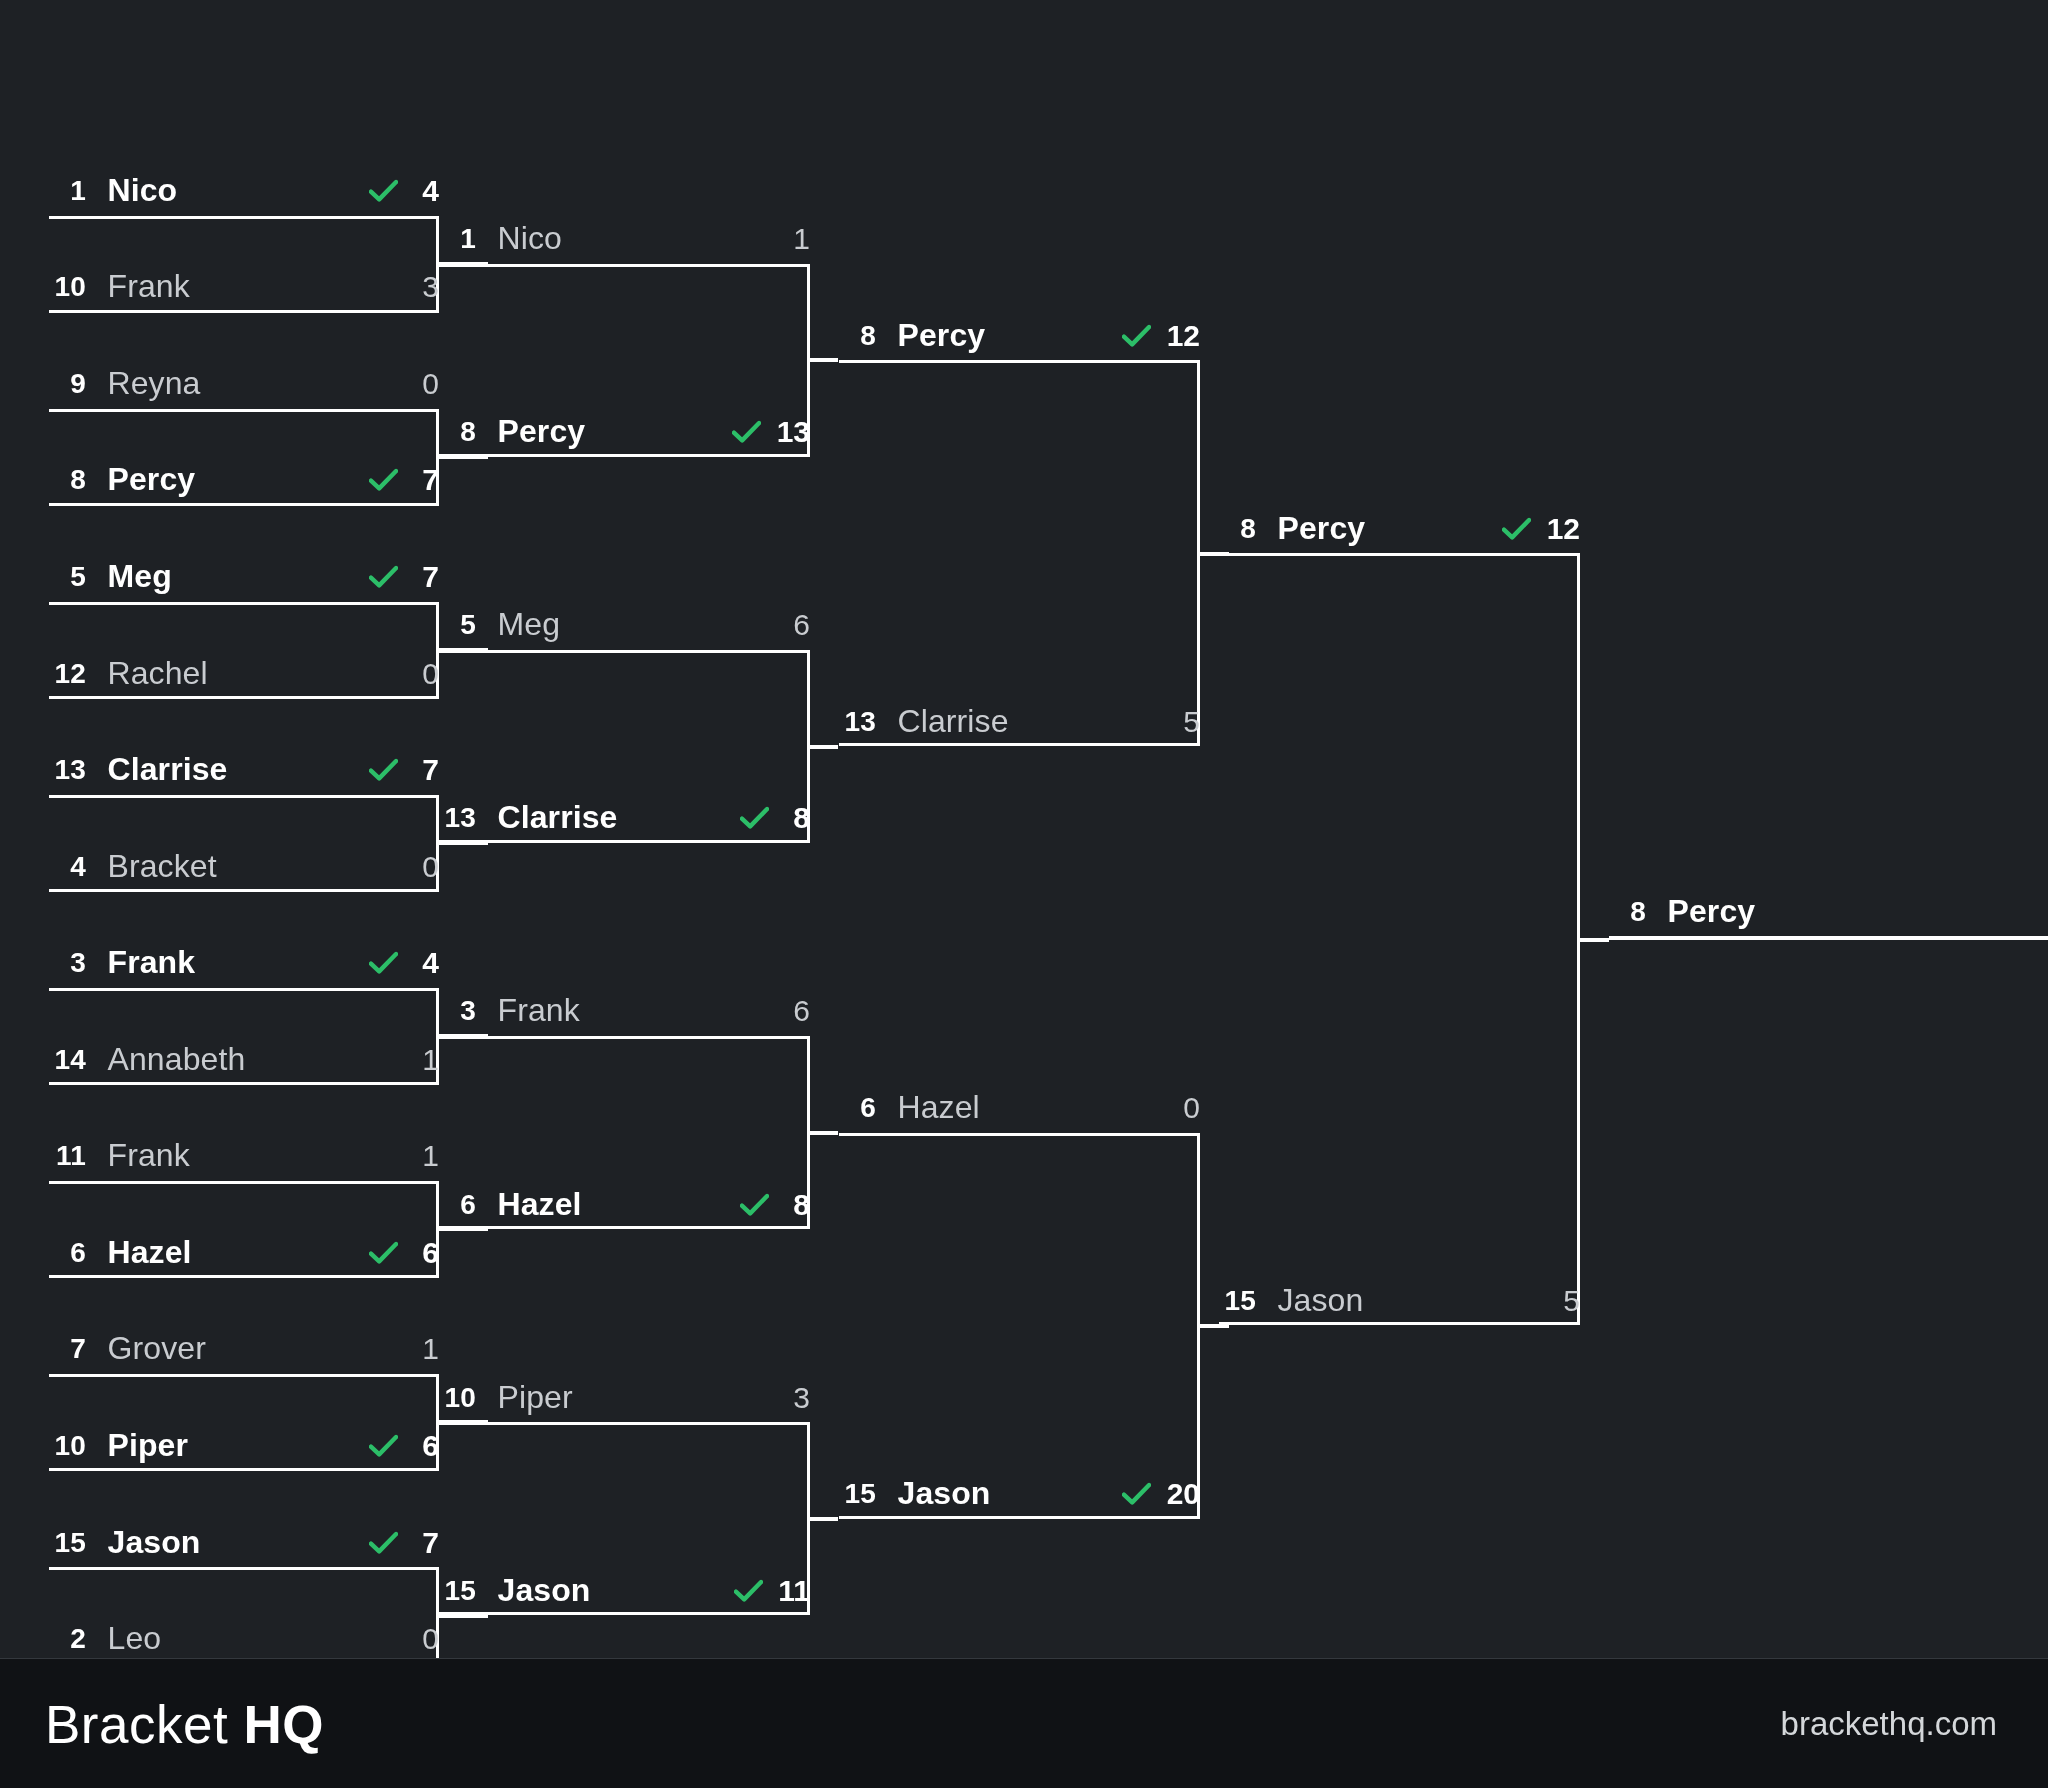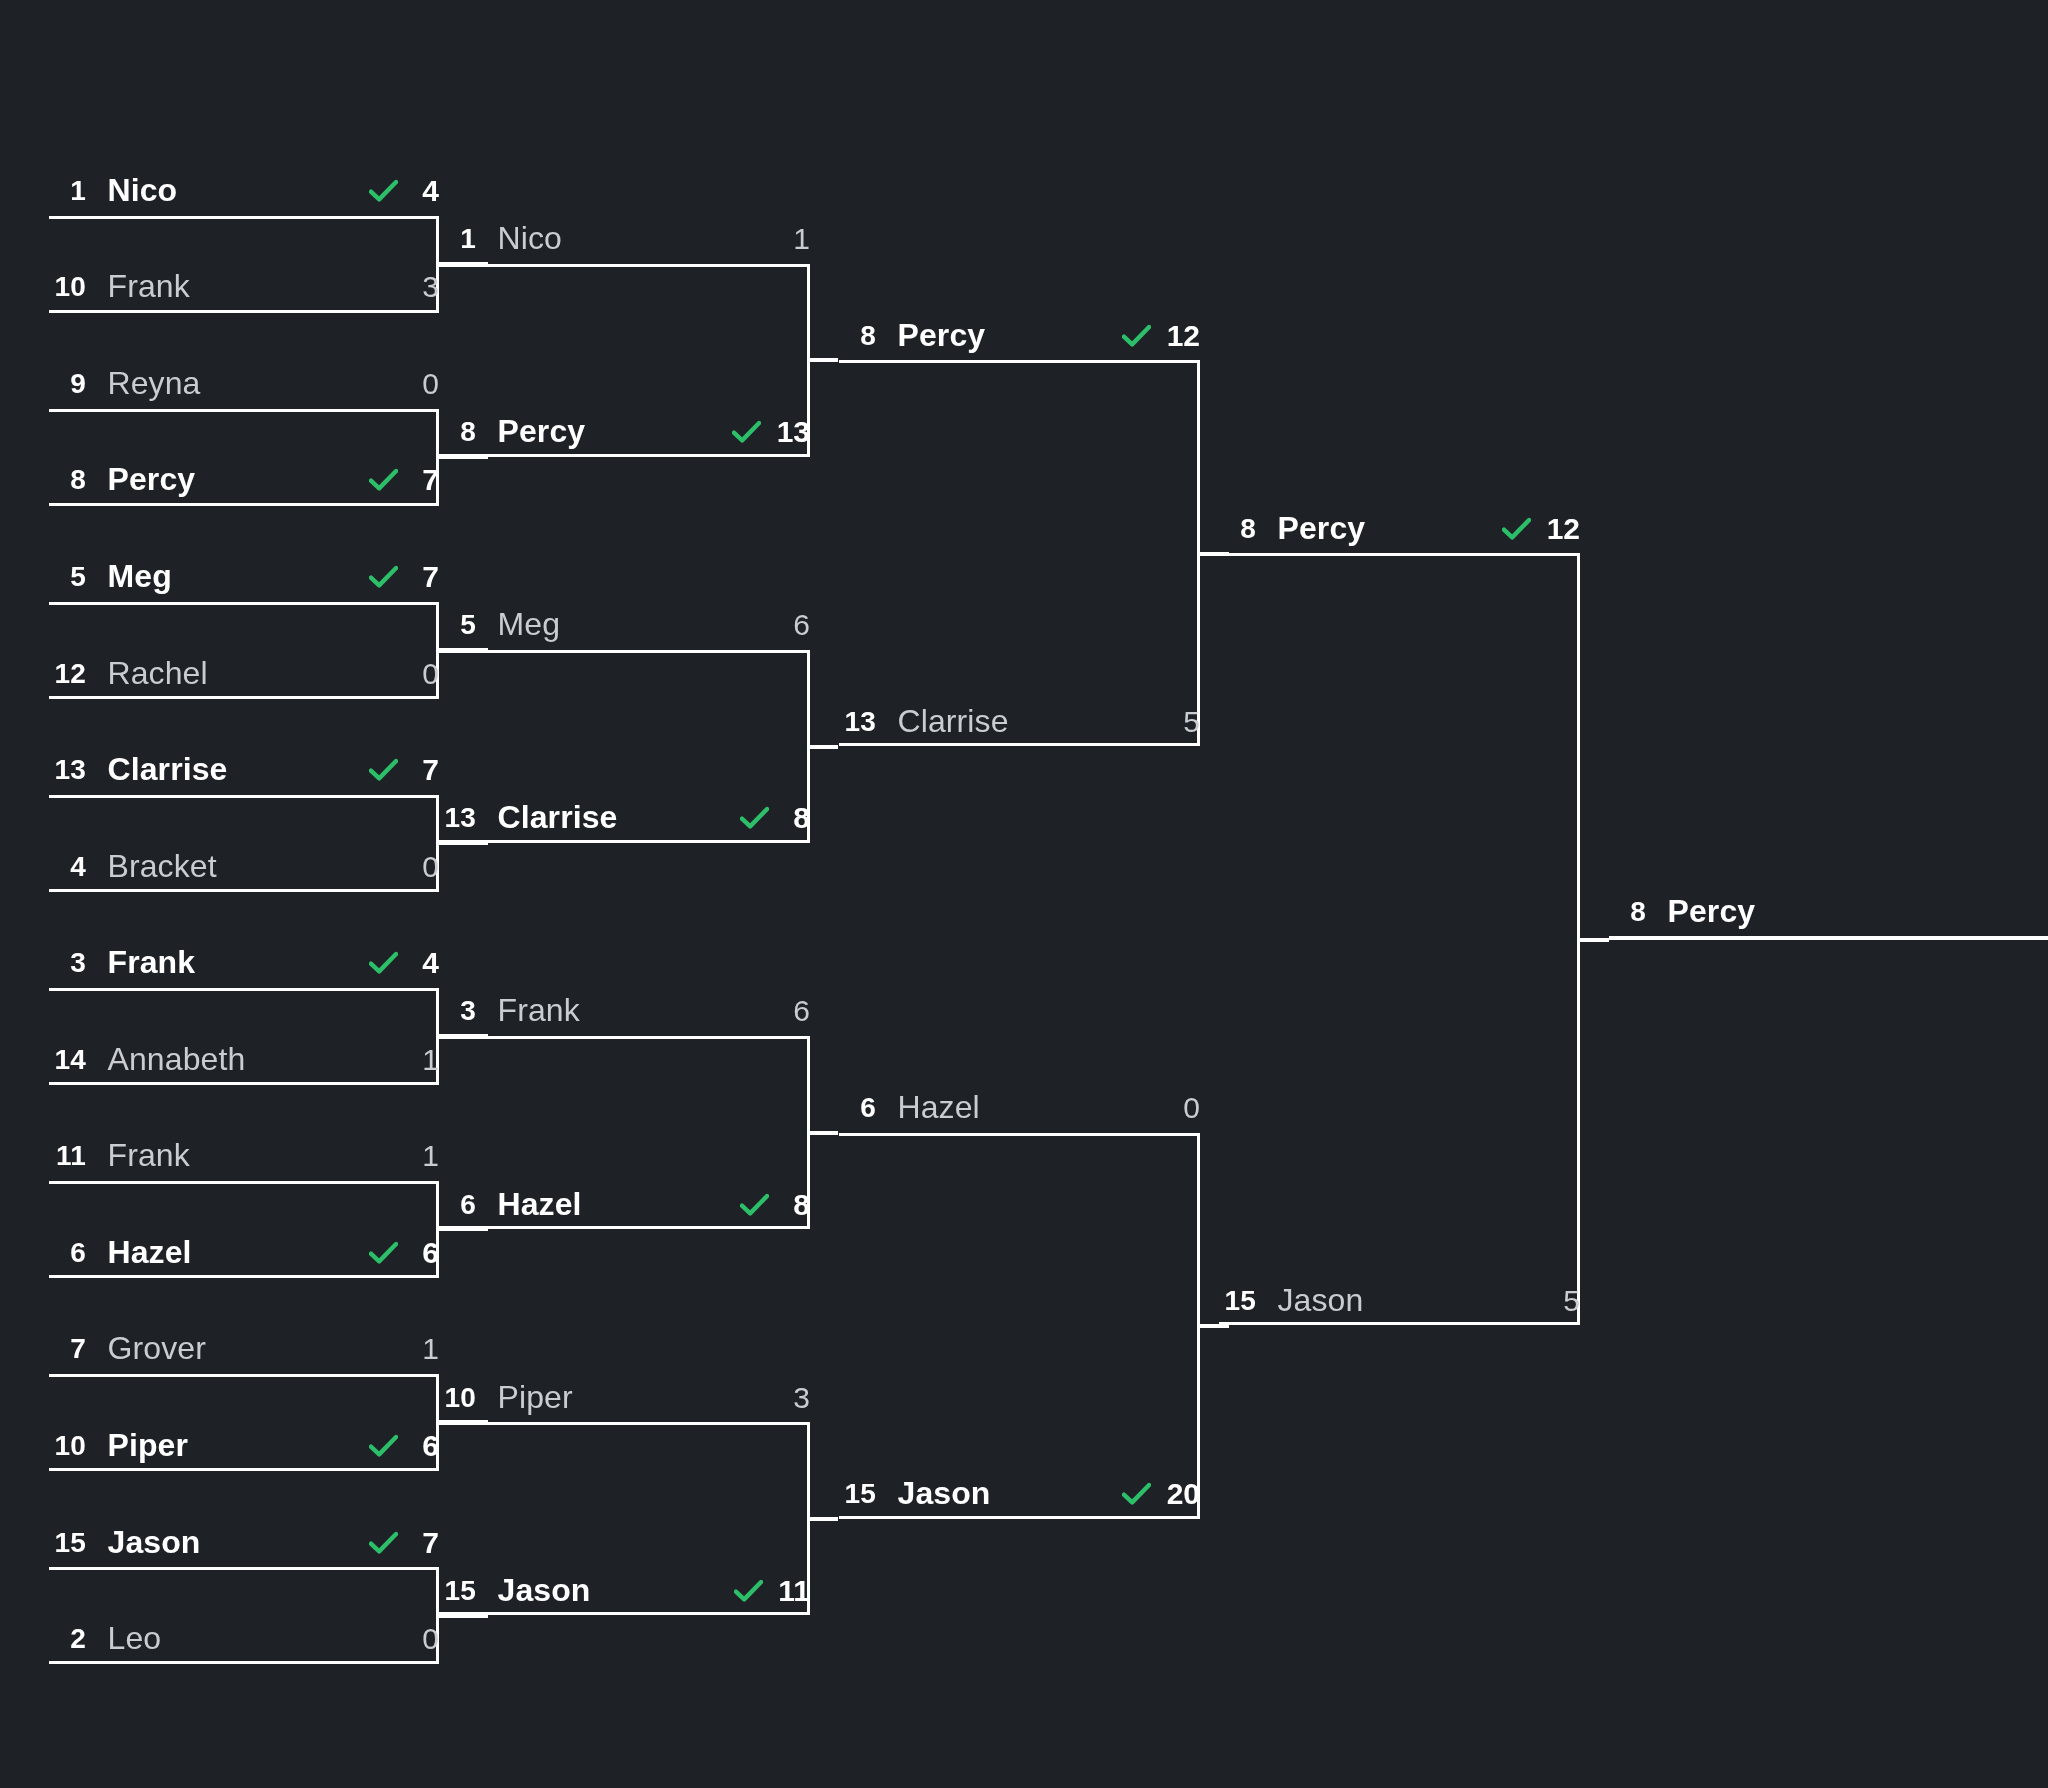--- a/index.html
+++ b/index.html
@@ -415,14 +415,18 @@
           <span class="score">5</span>
         </span>
       </div>
       <div class="slot win" style="left: 1609px; width: 410px; top: 886px;">
         <span class="seed" style="width: 37px;">8</span>
         <span class="pname">Percy</span>
       </div>
       <div class="champ-line" style="left: 1609px; top: 936px; width: 439px;"></div>
     </div>
 
+  <div id="footer">
+    <div id="brand"><span>Bracket</span> <b>HQ</b></div>
+    <div id="site">brackethq.com</div>
+  </div>
 </div>
 
 
 </body></html>

